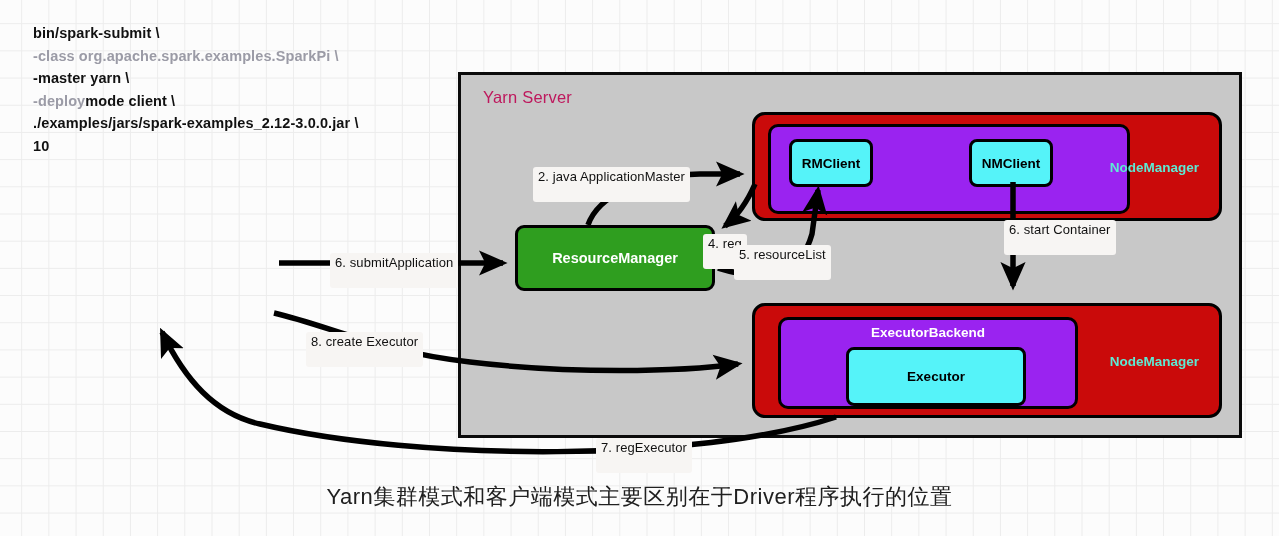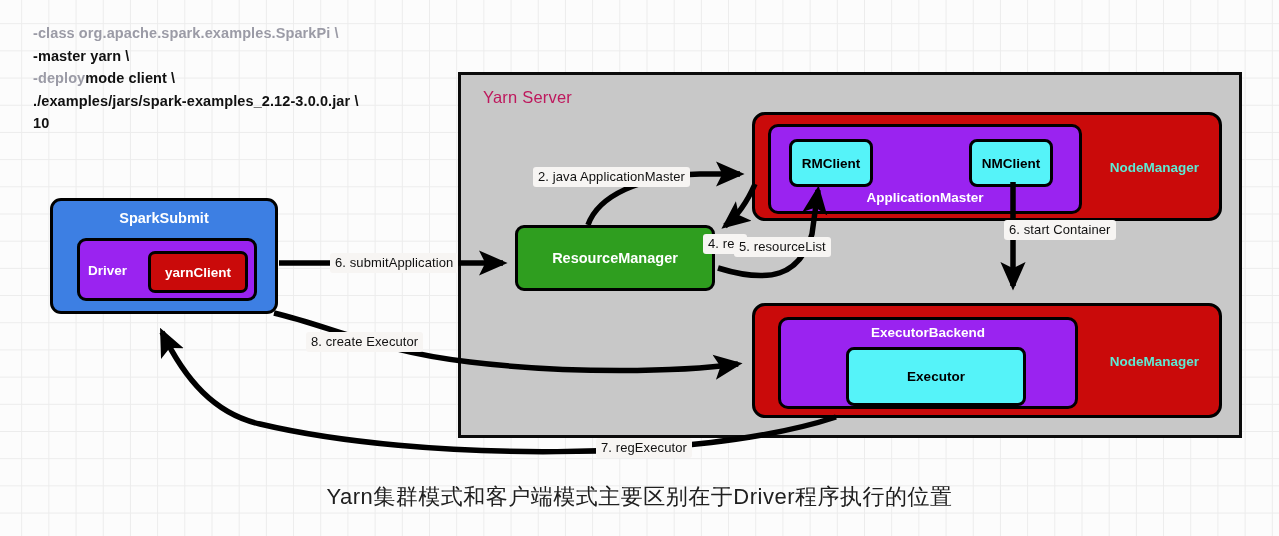--- a/index.html
+++ b/index.html
@@ -143,21 +143,21 @@
 
   .purple-inner {
     position: absolute;
     background: #9a23f0;
     border: 3px solid #000000;
     border-radius: 10px;
     box-sizing: border-box;
   }
   #application-master {
     left: 13px; top: 9px;
-    width: 314px; height: 90px; padding-left: 35px;
+    width: 362px; height: 90px; padding-left: 35px;
   }
   #application-master-label {
     position: absolute;
     left: 0; right: 0; bottom: 6px;
     text-align: center;
     font-size: 13.5px;
     color: #ffffff;
     font-weight: bold;
   }
   #executor-backend {
@@ -194,30 +194,30 @@
     pointer-events: none;
   }
 
   
   .alabel {
     position: absolute;
     background: #f7f5f3;
     color: #111111;
     font-size: 13px;
     font-weight: normal;
-    padding: 2px 5px 3px 5px;
+    padding: 2px 5px 18px 5px;
     border-radius: 3px;
     white-space: nowrap;
     letter-spacing: 0.1px;
   }
 
   #lbl-1 { left: 330px; top: 253px; }
   #lbl-2 { left: 533px; top: 167px; }
   #lbl-4 { left: 703px; top: 194px; margin-top: 40px; }
-  #lbl-5 { left: 734px; top: 237px; text-align: center; }
+  #lbl-5 { left: 734px; top: 245px; text-align: center; }
   #lbl-6 { left: 1004px; top: 220px; }
   #lbl-7 { left: 596px; top: 438px; }
   #lbl-8 { left: 306px; top: 332px; }
 
   
   #caption {
     position: absolute;
     left: 0; right: 0;
     top: 482px;
     text-align: center;
@@ -225,41 +225,33 @@
     color: #202020;
     font-family: Liberation Sans, sans-serif;
     letter-spacing: 0.5px;
   }
 </style>
 </head>
 <body>
 
 <div id="canvas">
 
-  <div id="cmd"><div><span class="dim">-class org.apache.spark.examples.SparkPi \</span></div><div><span>-master yarn \</span></div><div><span class="dim">-deploy</span><span>mode client \</span></div><div><span>./examples/jars/spark-examples_2.12-3.0.0.jar \</span></div><div><span>10</span></div></div>
+  <div id="cmd"><div><span>bin/spark-submit \</span></div><div><span class="dim">-class org.apache.spark.examples.SparkPi \</span></div><div><span>-master yarn \</span></div><div><span class="dim">-deploy</span><span>mode client \</span></div><div><span>./examples/jars/spark-examples_2.12-3.0.0.jar \</span></div><div><span>10</span></div></div>
 
   <div class="box" id="yarn-server">
     <div id="yarn-server-label">Yarn Server</div>
   </div>
 
-  <div class="box" id="spark-submit">
-    <div id="spark-submit-label">SparkSubmit</div>
-    <div id="driver">
-      <div id="driver-label">Driver</div>
-      <div id="yarn-client">yarnClient</div>
-    </div>
-  </div>
 
   <div class="box" id="resource-manager">ResourceManager</div>
 
   <div class="box nodemanager" id="nodemanager-top">
     <div class="purple-inner" id="application-master">
       <div class="cyan-box" id="rm-client">RMClient</div>
       <div class="cyan-box" id="nm-client">NMClient</div>
-      <div id="application-master-label">ApplicationMaster</div>
     </div>
     <div class="nm-label">NodeManager</div>
   </div>
 
   <div class="box nodemanager" id="nodemanager-bottom">
     <div class="purple-inner" id="executor-backend">
       <div id="executor-backend-label">ExecutorBackend</div>
       <div class="cyan-box" id="executor">Executor</div>
     </div>
     <div class="nm-label">NodeManager</div>

